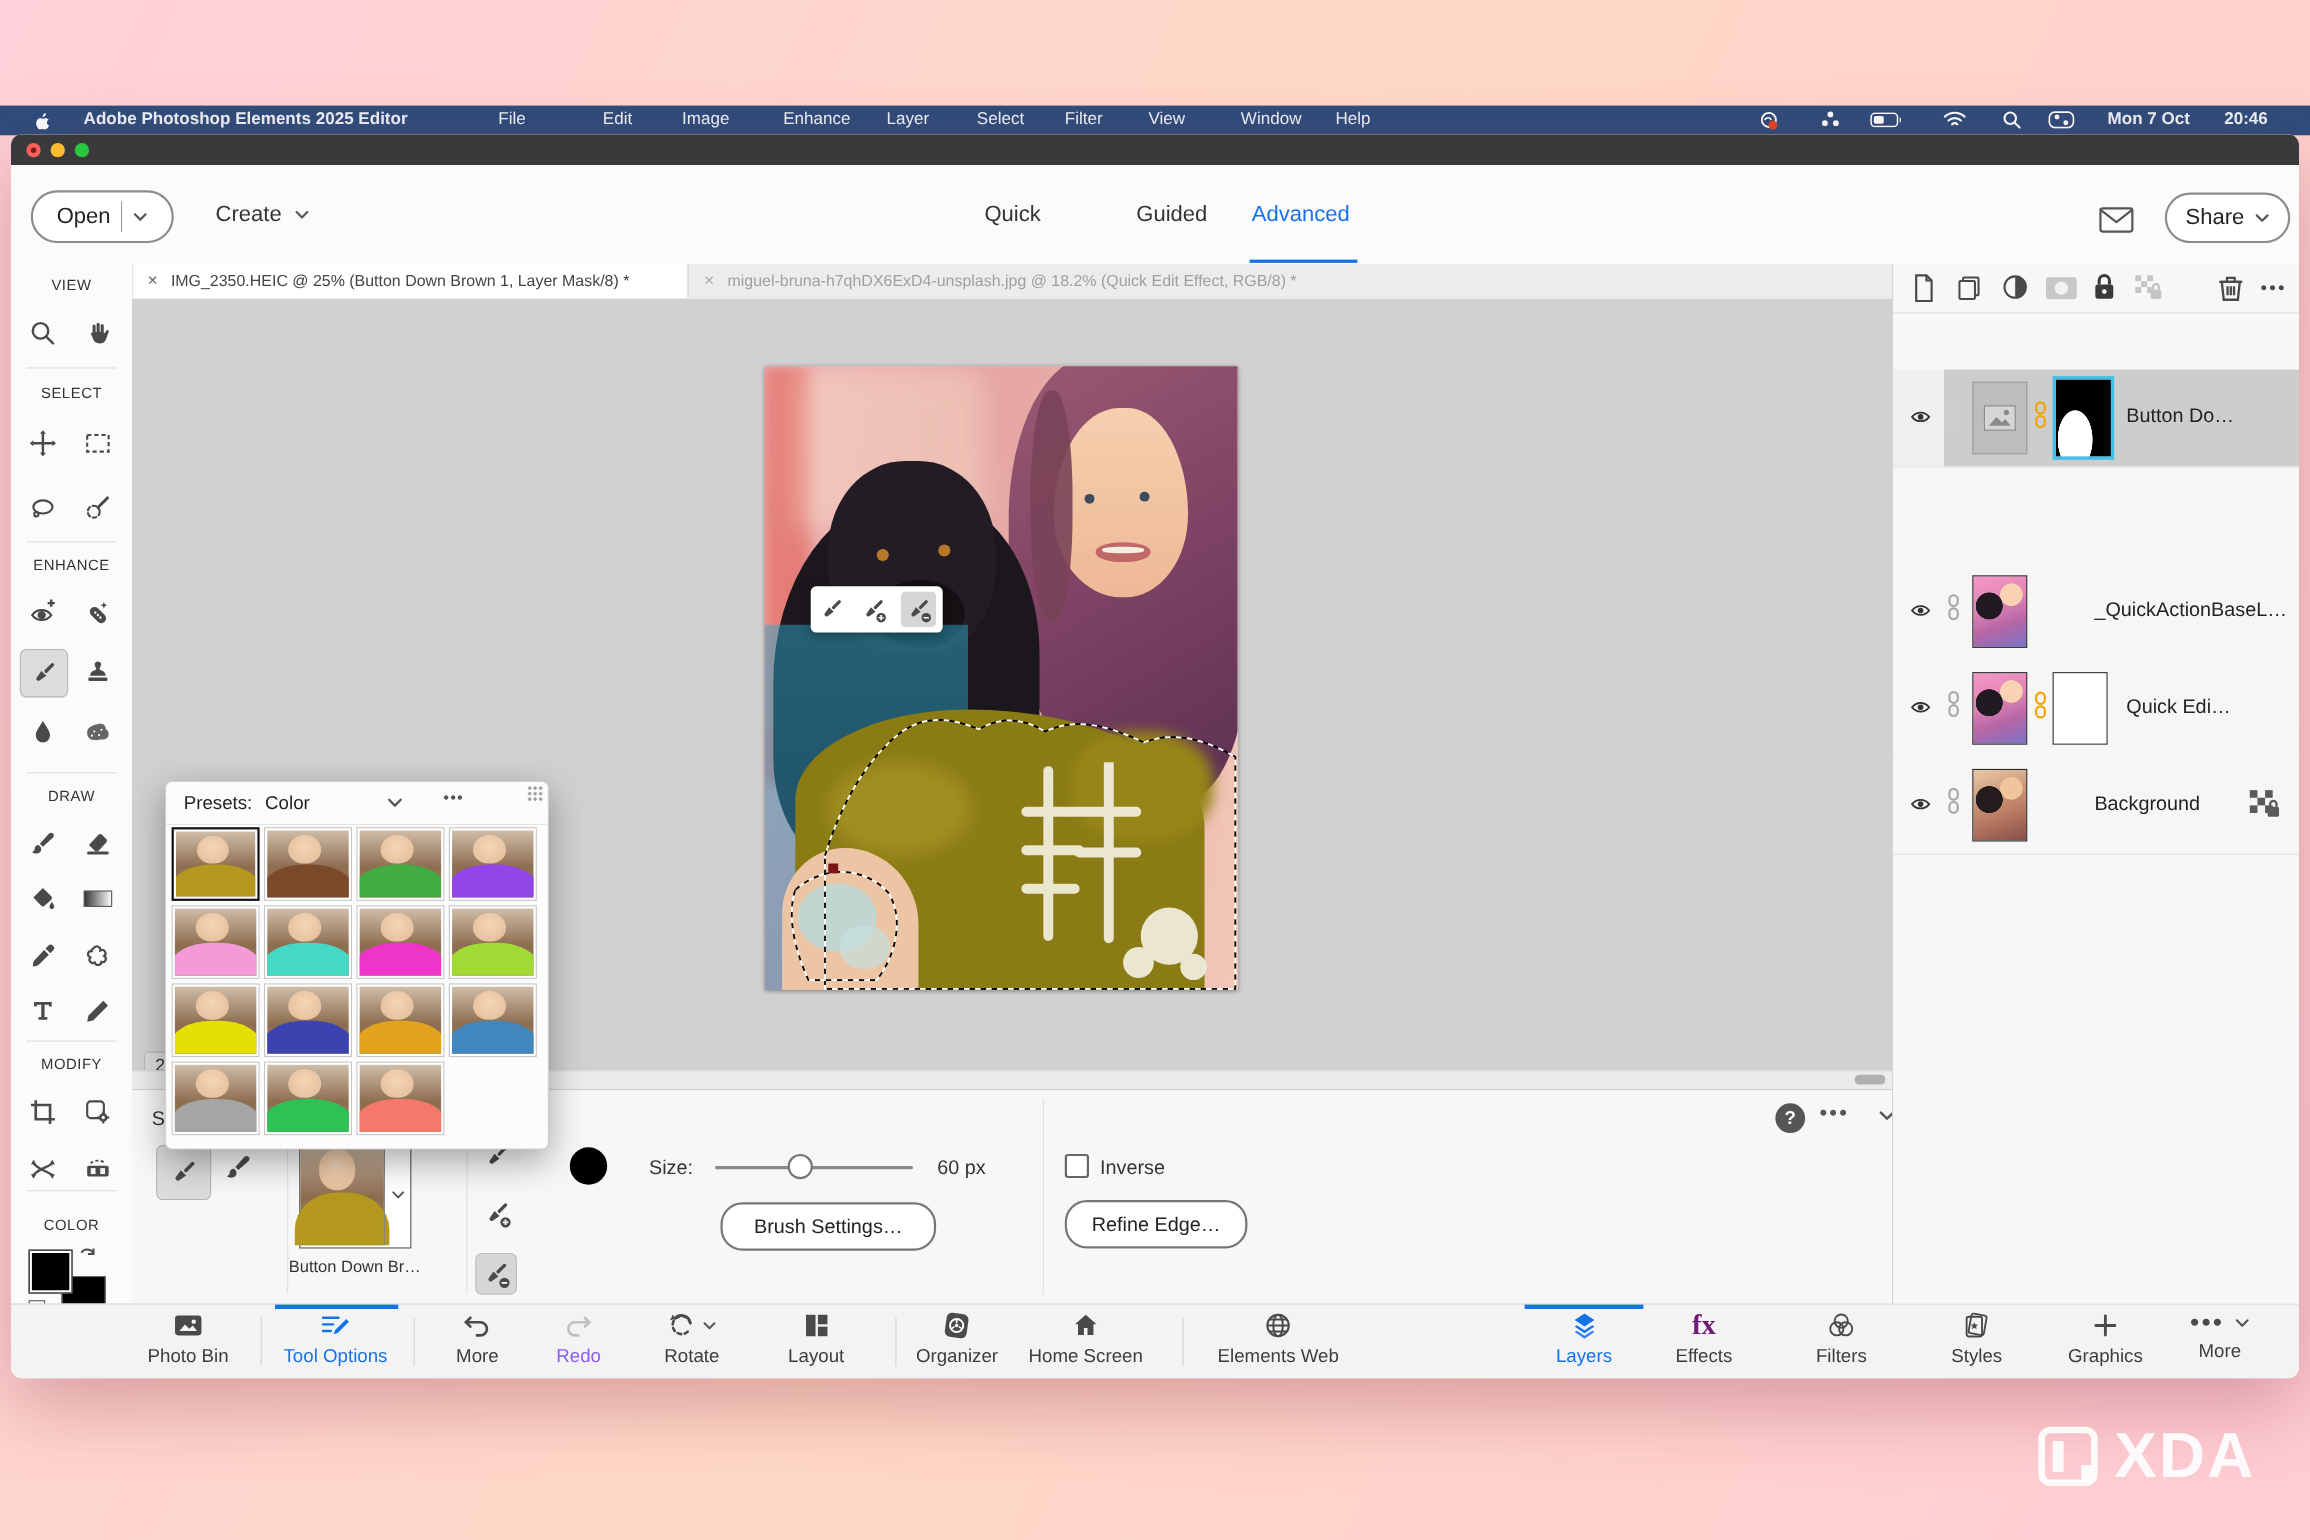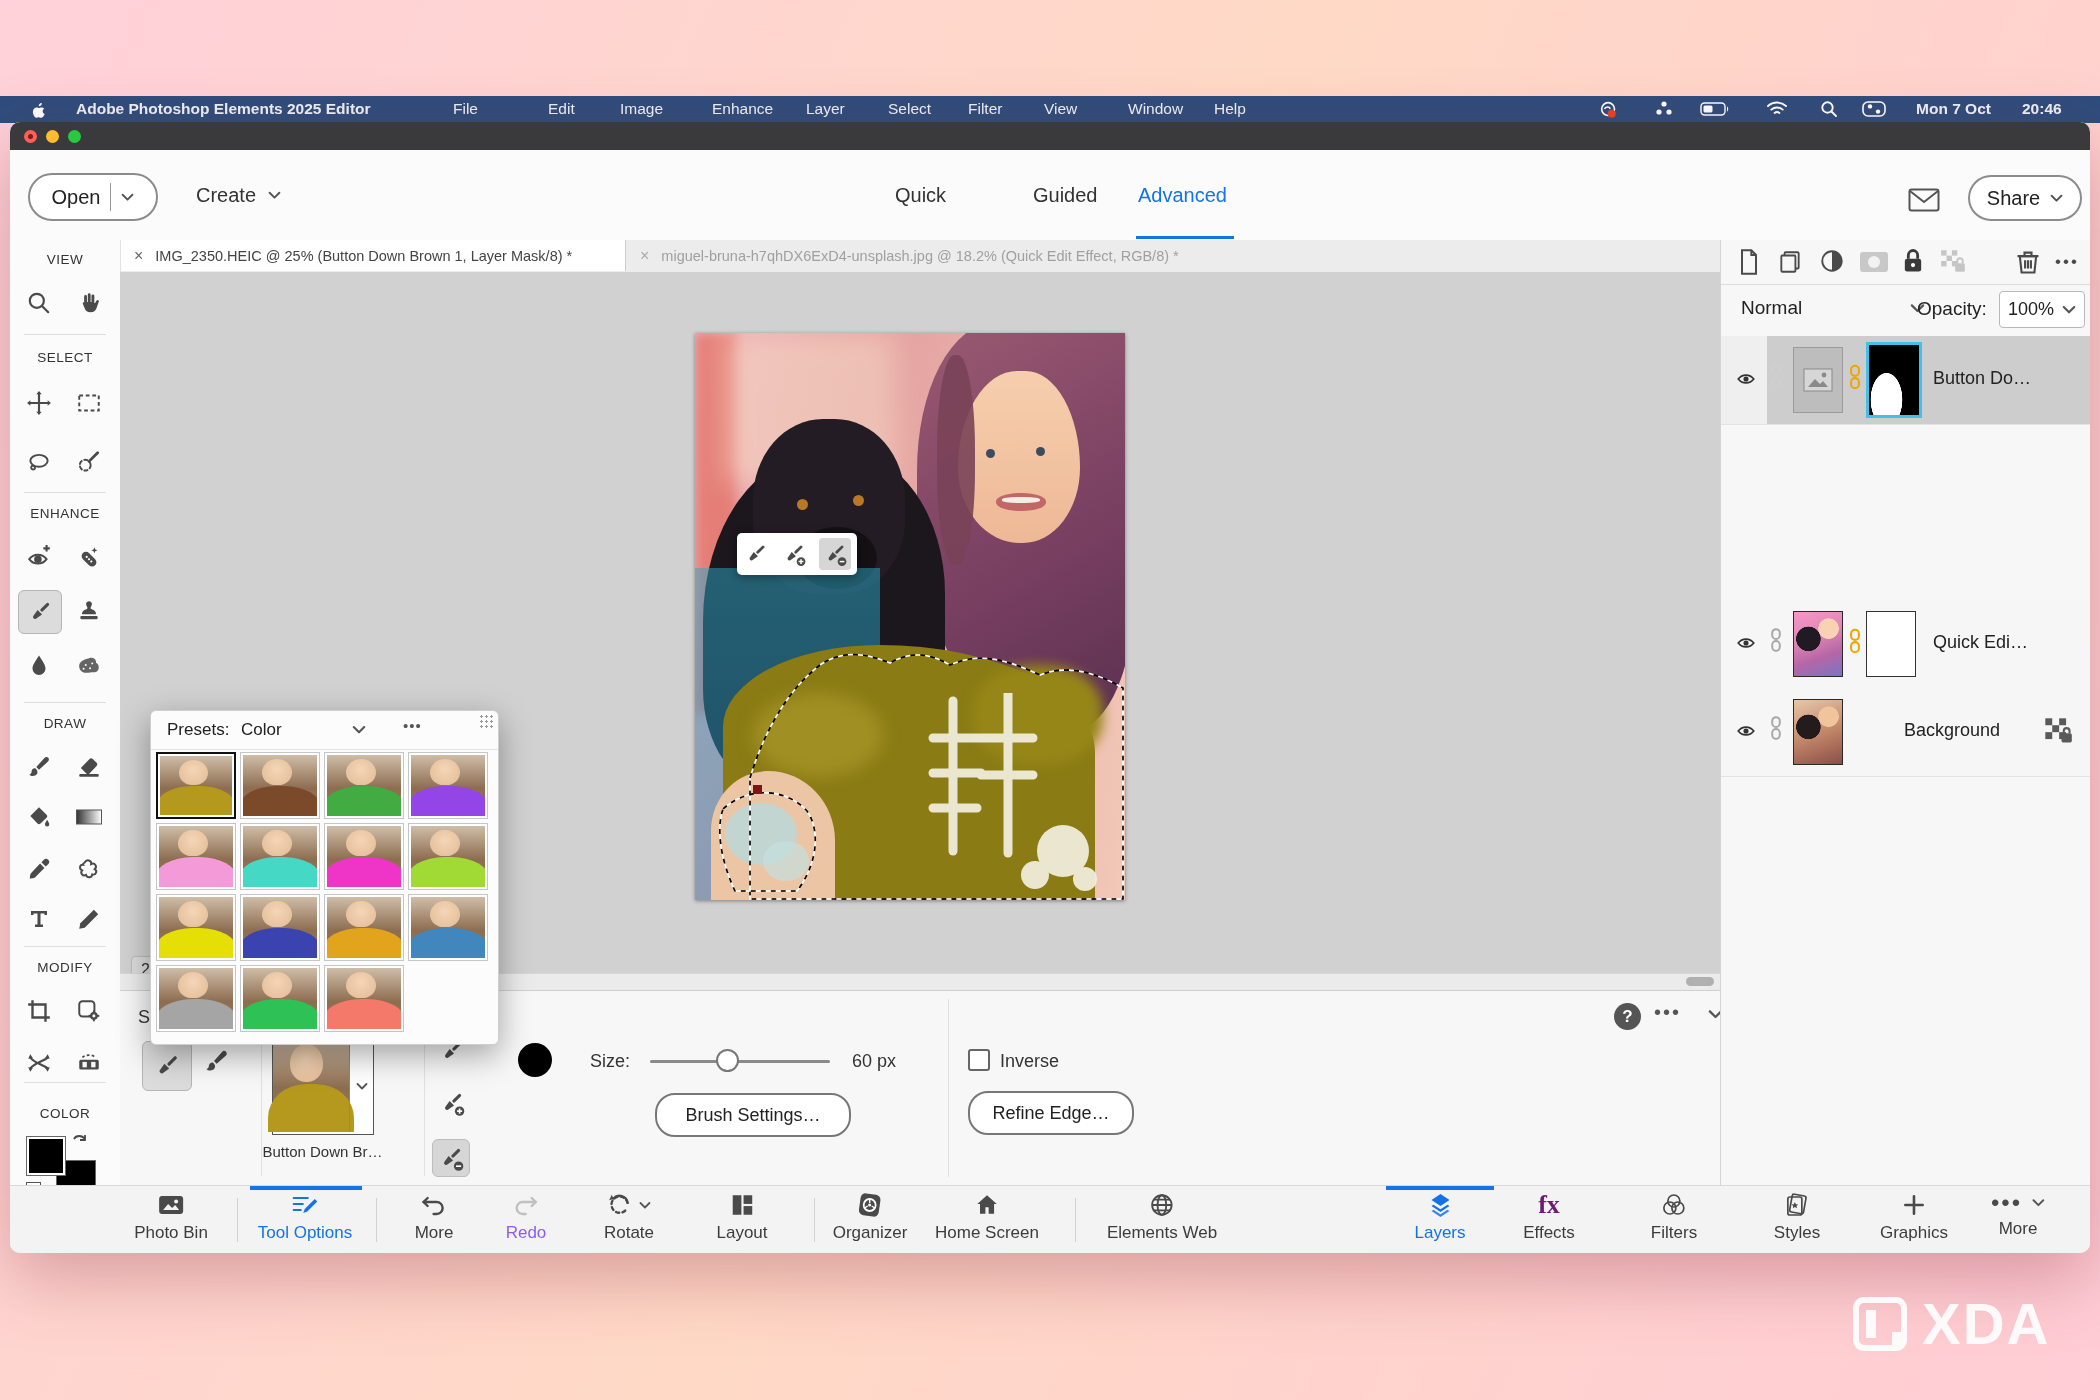--- a/index.html
+++ b/index.html
@@ -824,35 +824,20 @@
           </svg>
         </span>
       <span class="abs ic" style="left:294px;top:8px">
           <svg width="26" height="28" viewBox="0 0 22 24" fill="none" stroke="currentColor" stroke-width="1.8">
             <path d="M4 7h14l-1.5 14h-11z"></path>
             <path d="M2 7h18M8 7V4h6v3M8.5 10.5v7M11 10.5v7M13.5 10.5v7"></path>
           </svg>
         </span>
       <span class="abs" style="left:334px;top:12px;color:#4a4a4a;font-size:17px;letter-spacing:2px">•••</span>
     </div>
-    <div class="abs" style="left:0;top:44px;width:370px;height:52px;border-bottom:1px solid #ddd">
-      <div class="abs" style="left:20px;top:13px;display:flex;align-items:center;gap:108px;cursor:pointer">
-        <span style="font-size:19px;color:#222">Normal</span>
-        <svg class="chev" width="15" height="11" viewBox="0 0 12 8">
-            <use href="#i-chev"></use>
-          </svg>
-      </div>
-      <span class="abs" style="left:196px;top:14px;font-size:19px;color:#222">Opacity:</span>
-      <div class="abs" style="left:278px;top:7px;width:86px;height:37px;background:#fff;border:1px solid #b8b8b8;border-radius:4px;display:flex;align-items:center;justify-content:space-between;padding:0 8px;box-sizing:border-box;cursor:pointer">
-        <span style="font-size:18px;color:#222">100%</span>
-        <svg class="chev" width="14" height="10" viewBox="0 0 12 8">
-            <use href="#i-chev"></use>
-          </svg>
-      </div>
-    </div>
 
     <div class="lrow" style="top:96px;background:linear-gradient(90deg,#efefef 0 46px,#cdcdcd 46px)">
       <span class="eyeb">
           <svg width="26" height="20" viewBox="0 0 18 18">
             <use href="#i-eye"></use>
           </svg>
         </span>
       <span class="link" style="color:#cfcfcf">
           <svg width="18" height="26" viewBox="0 0 16 24">
             <use href="#i-link"></use>
@@ -865,20 +850,34 @@
             <circle cx="21" cy="7" r="2.4" fill="#8a8a8a"></circle>
           </svg>
       </div>
       <span class="chain">
           <svg width="18" height="28" viewBox="0 0 16 24">
             <use href="#i-link"></use>
           </svg>
         </span>
       <div class="abs" style="left:145px;top:6px;width:56px;height:76px;border:3px solid #3fc1ea;box-sizing:border-box;background:radial-gradient(ellipse at 35% 78%,#fff 0 34%,#000 35%)"></div>
       <span class="lname" style="left:212px">Button Do…</span>
+    </div>
+    <div class="lrow" style="top:272px">
+      <span class="eyeb">
+          <svg width="26" height="20" viewBox="0 0 18 18">
+            <use href="#i-eye"></use>
+          </svg>
+        </span>
+      <span class="link">
+          <svg width="18" height="26" viewBox="0 0 16 24">
+            <use href="#i-link"></use>
+          </svg>
+        </span>
+      <div class="thumb pthumb"></div>
+      <span class="lname" style="left:183px">_QuickActionBaseL…</span>
     </div>
     <div class="lrow" style="top:360px">
       <span class="eyeb">
           <svg width="26" height="20" viewBox="0 0 18 18">
             <use href="#i-eye"></use>
           </svg>
         </span>
       <span class="link">
           <svg width="18" height="26" viewBox="0 0 16 24">
             <use href="#i-link"></use>

